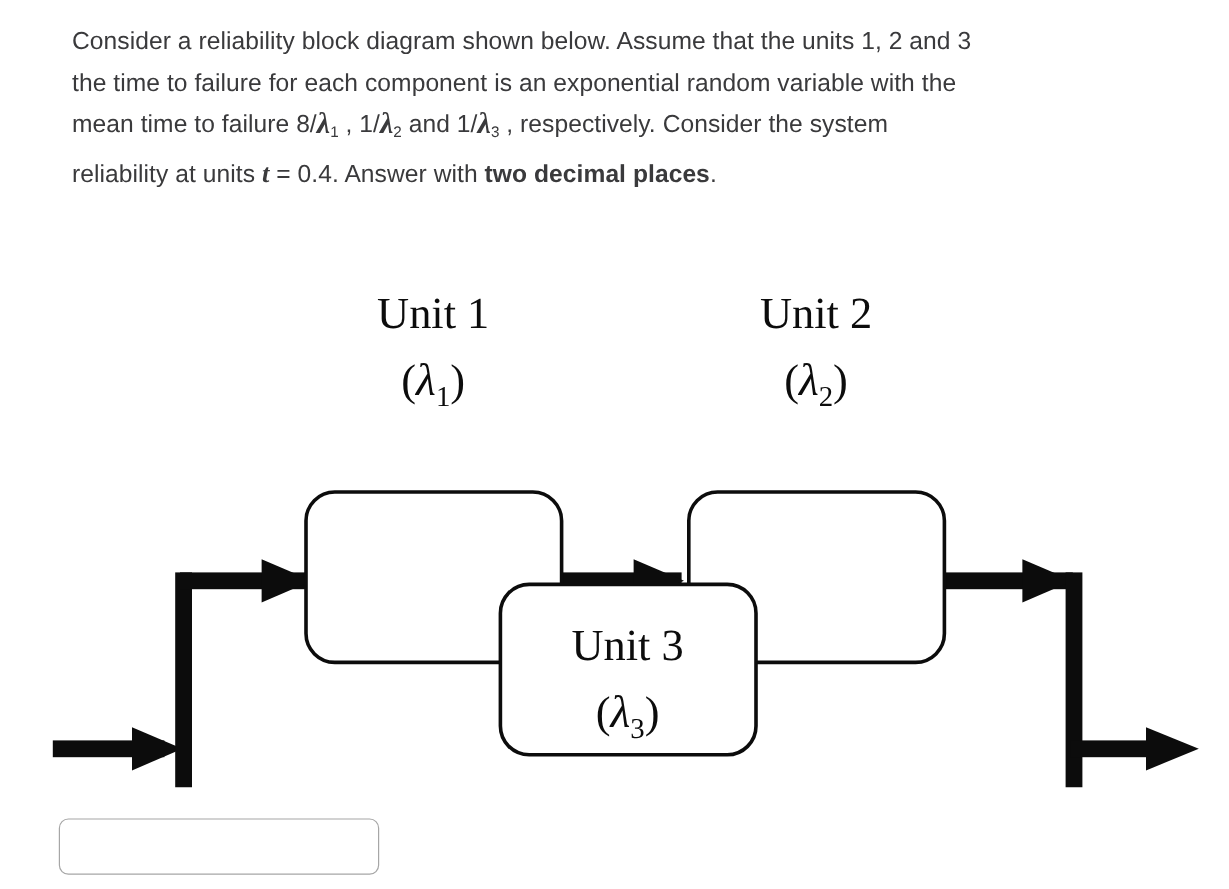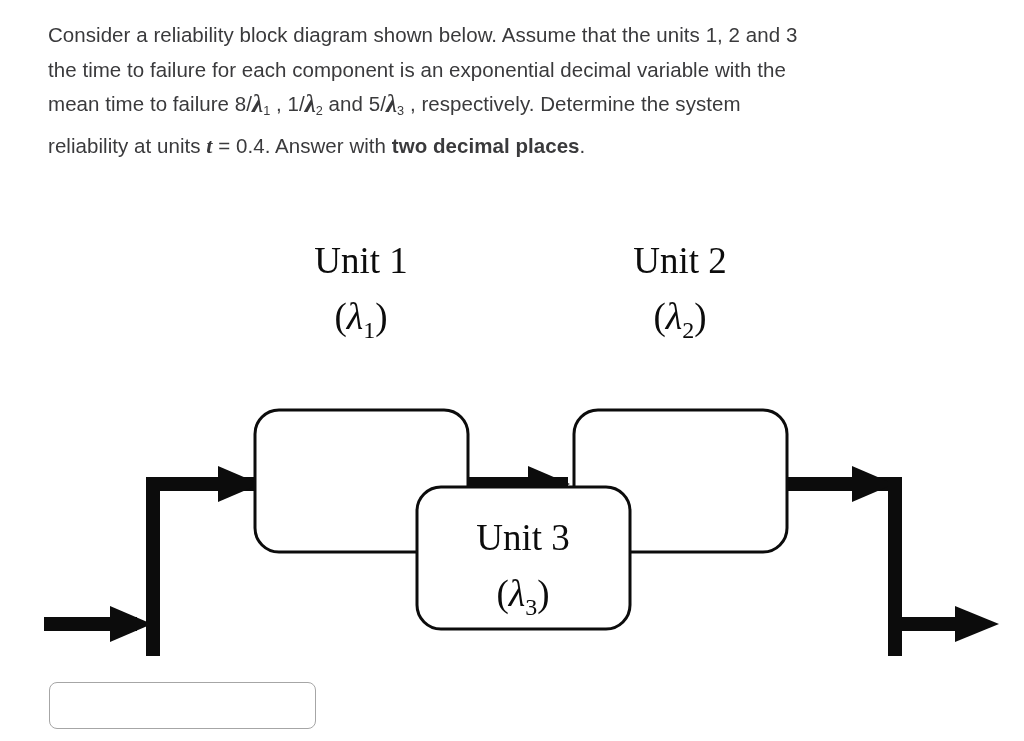--- a/index.html
+++ b/index.html
@@ -12,21 +12,21 @@
     width: 1024px;
     height: 741px;
     overflow: hidden;
     font-family: "Liberation Sans", sans-serif;
     position: relative;
   }
 
   
   #question-text {
     position: absolute;
-    left: 48px;
+    left: 60px;
     top: 18px;
     width: 960px;
     color: #3a3a3c;
     font-size: 20.5px;
     line-height: 34.6px;
     font-family: "Liberation Sans", sans-serif;
     letter-spacing: 0.05px;
   }
   #question-text .ln { display: block; white-space: nowrap; }
 
@@ -101,24 +101,24 @@
   }
 </style>
 </head>
 <body>
 
 <div id="question-text">
   <span class="ln">
     <span>Consider a reliability block diagram shown below. Assume that the units 1, 2 and 3</span>
   </span>
   <span class="ln">
-    <span>the time to failure for each component is an exponential decimal variable with the</span>
+    <span>the time to failure for each component is an exponential random variable with the</span>
   </span>
   <span class="ln">
-    <span>mean time to failure 8/</span><span class="lam">λ</span><span class="sub">1</span><span> , 1/</span><span class="lam">λ</span><span class="sub">2</span><span> and 5/</span><span class="lam">λ</span><span class="sub">3</span><span> , respectively. Determine the system</span>
+    <span>mean time to failure 8/</span><span class="lam">λ</span><span class="sub">1</span><span> , 1/</span><span class="lam">λ</span><span class="sub">2</span><span> and 1/</span><span class="lam">λ</span><span class="sub">3</span><span> , respectively. Consider the system</span>
   </span>
   <span class="ln">
     <span>reliability at units </span><span class="ital-t">t</span><span> = 0.4. Answer with </span><span class="bold">two decimal places</span><span>.</span>
   </span>
 </div>
 
 <div id="diagram">
   <svg width="1024" height="460" viewBox="0 0 1024 460" xmlns="http://www.w3.org/2000/svg">
 
     <g fill="#0c0c0c" stroke="none">

